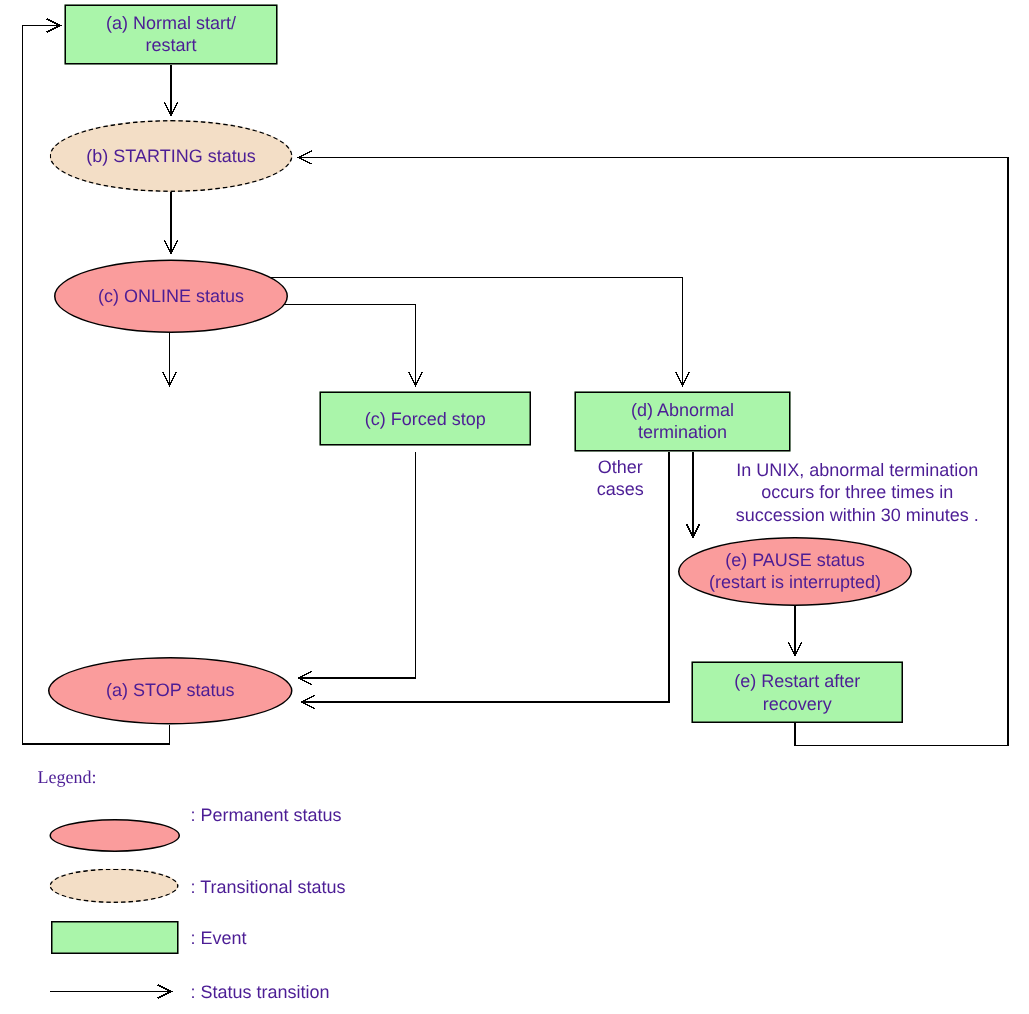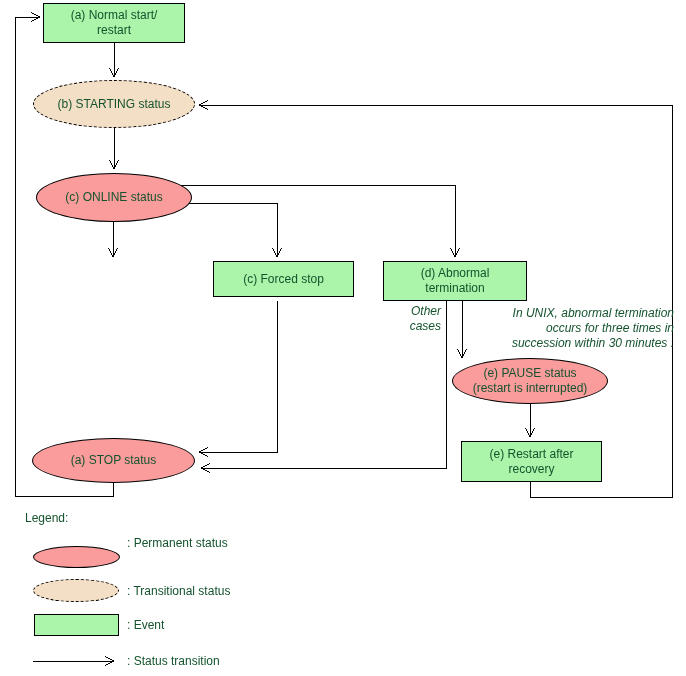--- a/index.html
+++ b/index.html
@@ -1,30 +1,30 @@
 <!DOCTYPE html>
 <html style="--c-permanent: #FA9C9C; --c-transitional: #F3DEC6; --c-event: #AAF5AA; --c-line: #000000;"><head>
 <meta charset="utf-8">
 <style>
   html,body{margin:0;padding:0;background:#fff;}
   .canvas{
     position:relative;width:686px;height:676px;background:#fff;overflow:hidden;
-    font-family:"Liberation Sans","DejaVu Sans",sans-serif;font-size:12px;color:#14532d;
+    font-family:"Liberation Sans","DejaVu Sans",sans-serif;font-size:12px;color:#4c1d95;
   }
   .edges{position:absolute;left:0;top:0;width:686px;height:676px;}
   .edges path{fill:none;stroke:#000;stroke-width:1;shape-rendering:crispEdges;}
   .node{position:absolute;display:flex;align-items:center;justify-content:center;
         text-align:center;box-sizing:border-box;}
   .lbl{white-space:pre-line;line-height:15px;}
   .box{background:var(--c-event,#AAF5AA);border:1px solid #000;}
   .ellipse{border-radius:50%;border:1px solid #000;}
   .permanent{background:var(--c-permanent,#FA9C9C);}
   .transitional{background:var(--c-transitional,#F3DEC6);border-style:dashed;text-align:right;}
-  .annotation{position:absolute;white-space:pre-line;line-height:15px;text-align:right;font-style:italic;}
-  .legend-title{position:absolute;left:25px;top:511px;}
+  .annotation{position:absolute;white-space:pre-line;line-height:15px;text-align:center;}
+  .legend-title{position:absolute;left:25px;top:511px;font-family:Liberation Serif, serif;}
   .legend-lbl{position:absolute;line-height:15px;}
 </style>
 </head>
 <body>
 
 <div class="canvas">
 
   <svg class="edges" xmlns="http://www.w3.org/2000/svg">
     <defs>
       <marker id="arrow" viewBox="0 0 10 10" refX="9" refY="5" markerWidth="11" markerHeight="11" markerUnits="userSpaceOnUse" orient="auto-start-reverse">

